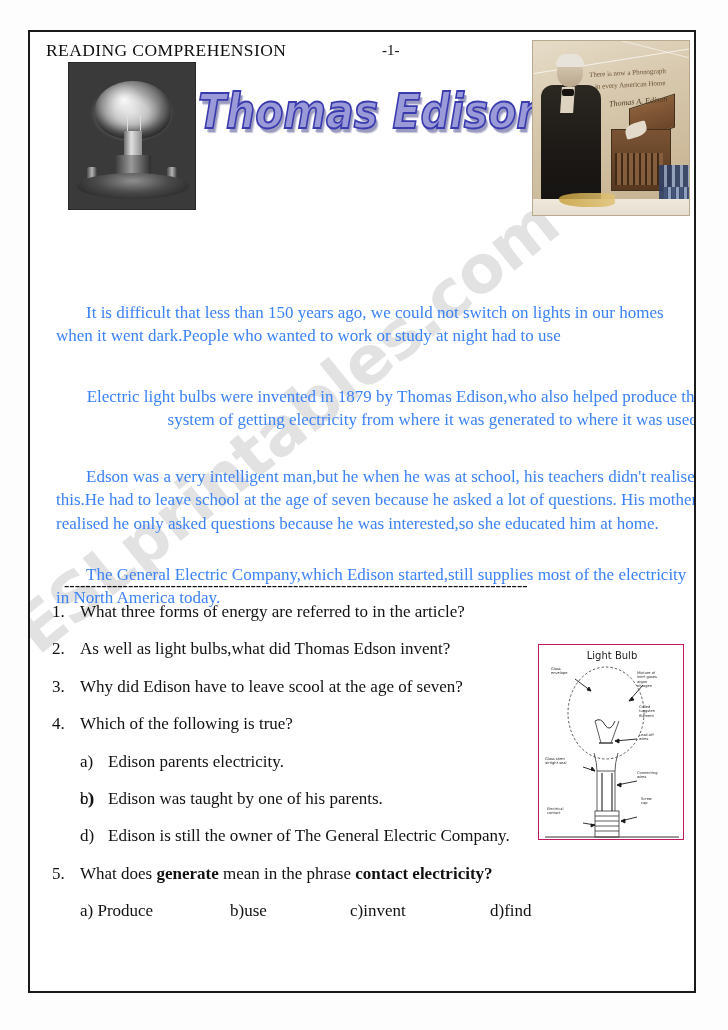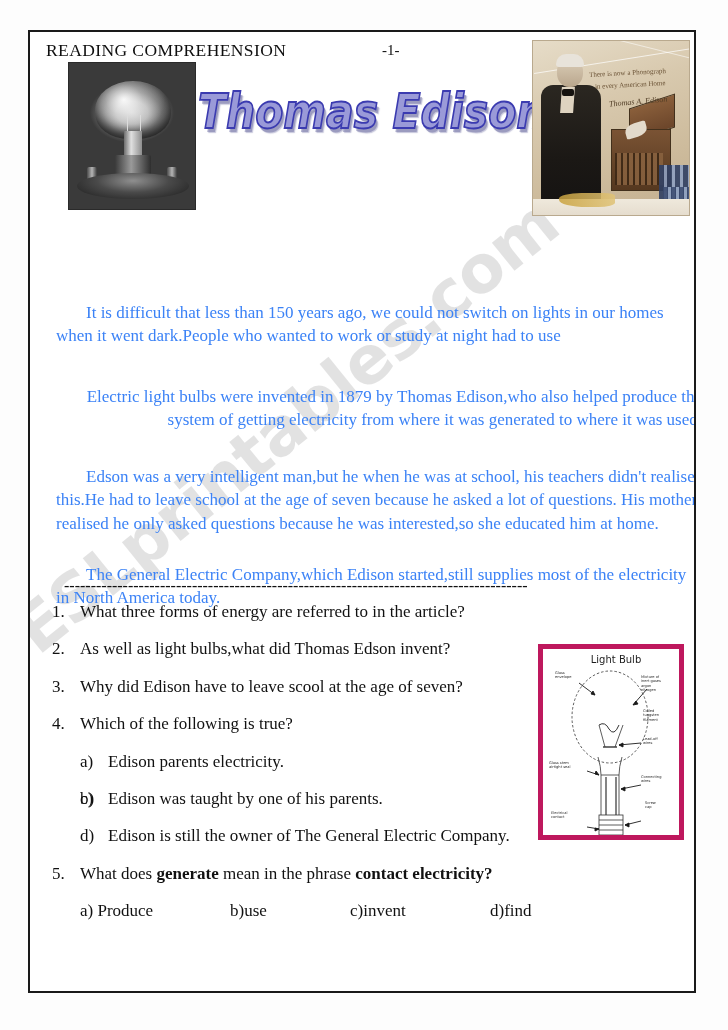--- a/index.html
+++ b/index.html
@@ -381,21 +381,21 @@
   .opt-row .c1 { width: 150px; }
   .opt-row .c2 { width: 120px; }
   .opt-row .c3 { width: 140px; }
 
   
   .diagram {
     position: absolute;
     left: 508px; top: 612px;
     width: 146px; height: 196px;
     background: #ffffff;
-    border: 5px solid #be185d;
+    border: 1px solid #be185d;
     box-sizing: border-box;
     overflow: hidden;
   }
   .diagram .dg-title {
     position: absolute;
     left: 0; top: 5px;
     width: 146px;
     text-align: center;
     font-family: "DejaVu Sans", sans-serif;
     font-size: 10px;

